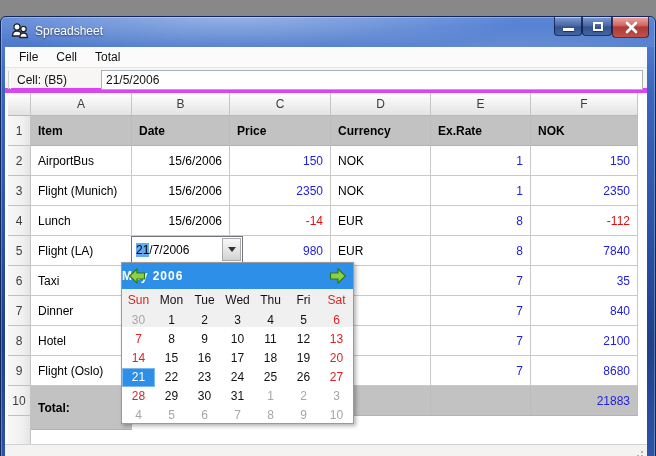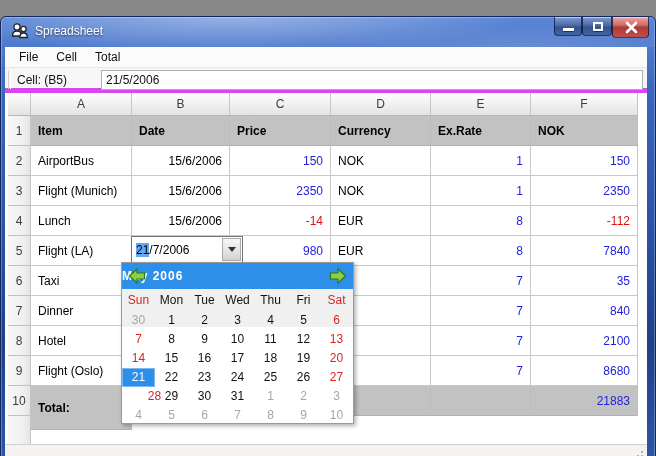--- a/index.html
+++ b/index.html
@@ -265,21 +265,21 @@
           <div class="cal-day" style="left: 132px; top: 38px;">18</div>
           <div class="cal-day" style="left: 165px; top: 38px;">19</div>
           <div class="cal-day w" style="left: 198px; top: 38px;">20</div>
           <div class="cal-day sel" style="left: 0px; top: 57px;">21</div>
           <div class="cal-day" style="left: 33px; top: 57px;">22</div>
           <div class="cal-day" style="left: 66px; top: 57px;">23</div>
           <div class="cal-day" style="left: 99px; top: 57px;">24</div>
           <div class="cal-day" style="left: 132px; top: 57px;">25</div>
           <div class="cal-day" style="left: 165px; top: 57px;">26</div>
           <div class="cal-day w" style="left: 198px; top: 57px;">27</div>
-          <div class="cal-day w" style="left: 16px; top: 76px;">28</div>
+          <div class="cal-day w" style="left: 0px; top: 76px;">28</div>
           <div class="cal-day" style="left: 33px; top: 76px;">29</div>
           <div class="cal-day" style="left: 66px; top: 76px;">30</div>
           <div class="cal-day" style="left: 99px; top: 76px;">31</div>
           <div class="cal-day m" style="left: 132px; top: 76px;">1</div>
           <div class="cal-day m" style="left: 165px; top: 76px;">2</div>
           <div class="cal-day m" style="left: 198px; top: 76px;">3</div>
           <div class="cal-day m" style="left: 0px; top: 95px;">4</div>
           <div class="cal-day m" style="left: 33px; top: 95px;">5</div>
           <div class="cal-day m" style="left: 66px; top: 95px;">6</div>
           <div class="cal-day m" style="left: 99px; top: 95px;">7</div>

